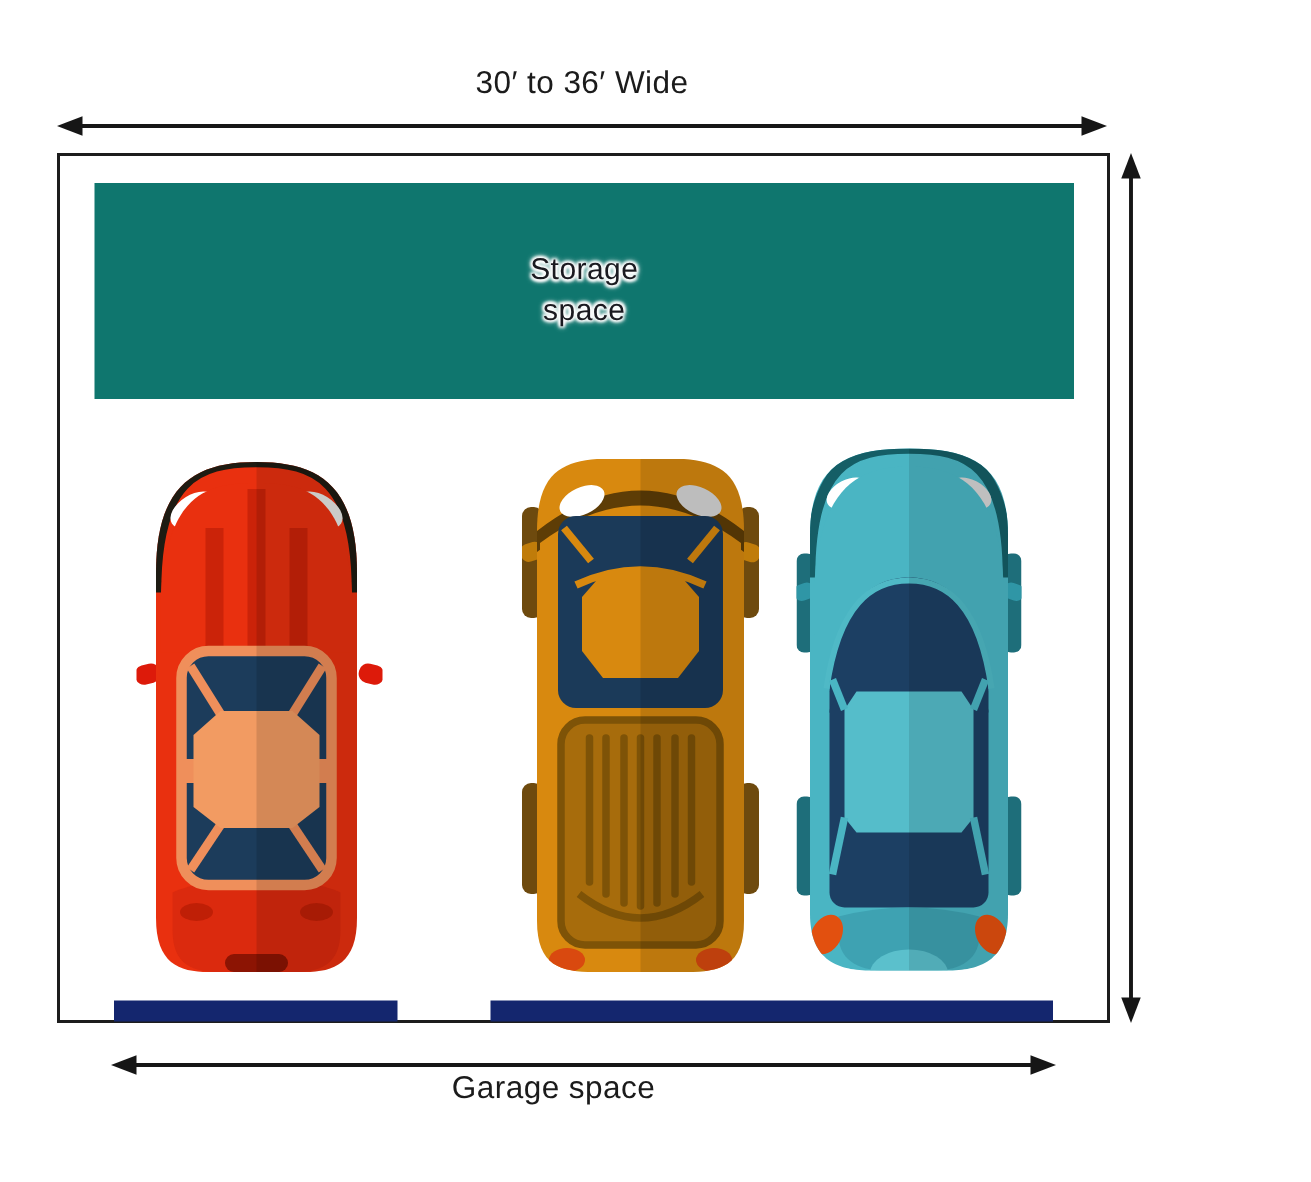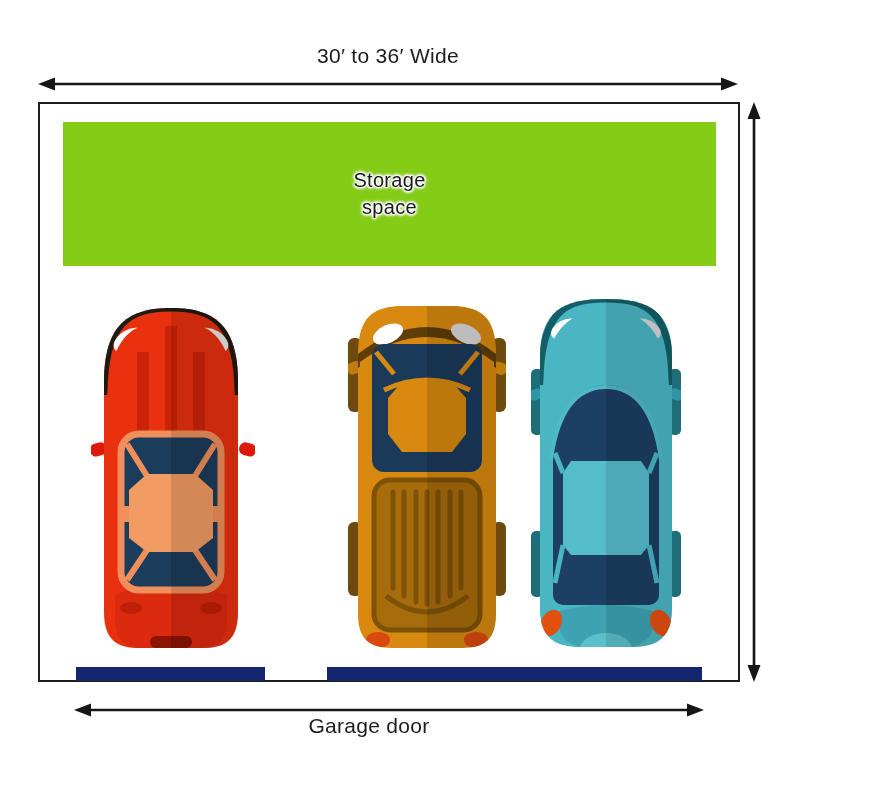--- a/index.html
+++ b/index.html
@@ -12,21 +12,21 @@
   }
   .width-label{left:38px;top:44px;width:700px;text-align:center;}
   .length-label{left:764px;top:362px;line-height:28px;text-align:left;}
   .door-label{left:38px;top:714px;width:662px;text-align:center;}
   .garage{
     position:absolute;left:38px;top:102px;width:698px;height:576px;
     border:2px solid #1d1d1d;background:#ffffff;
   }
   .storage{
     position:absolute;left:63px;top:122px;width:653px;height:144px;
-    background:#84cc16;display:flex;align-items:center;justify-content:center;
+    background:#0f766e;display:flex;align-items:center;justify-content:center;
   }
   .storage-text{
     font-size:20px;line-height:27px;text-align:center;color:#1a1a20;letter-spacing:.3px;
     text-shadow:0 0 3px #fff,0 0 3px #fff,0 0 4px #fff,0 0 5px #fff,1px 1px 2px #fff,-1px -1px 2px #fff,1px -1px 2px #fff,-1px 1px 2px #fff;
   }
   .arrow{position:absolute;}
   .door-bar{position:absolute;top:667px;height:14px;background:#14266e;}
   .bar-1{left:76px;width:189px;}
   .bar-2{left:327px;width:375px;}
   .car{position:absolute;}
@@ -167,15 +167,15 @@
     <line x1="9" y1="12" x2="9" y2="568" stroke="#161616" stroke-width="2.6"></line>
     <polygon points="9,0 2.5,17 15.5,17" fill="#161616"></polygon>
     <polygon points="9,580 2.5,563 15.5,563" fill="#161616"></polygon>
   </svg>
 
   <svg class="arrow" style="left:74px;top:702px" width="630" height="16" viewBox="0 0 630 16">
     <line x1="12" y1="8" x2="618" y2="8" stroke="#161616" stroke-width="2.6"></line>
     <polygon points="0,8 17,1.5 17,14.5" fill="#161616"></polygon>
     <polygon points="630,8 613,1.5 613,14.5" fill="#161616"></polygon>
   </svg>
-  <div class="dim-label door-label">Garage door</div>
+  <div class="dim-label door-label">Garage space</div>
 
 </div>
 
 </body></html>

